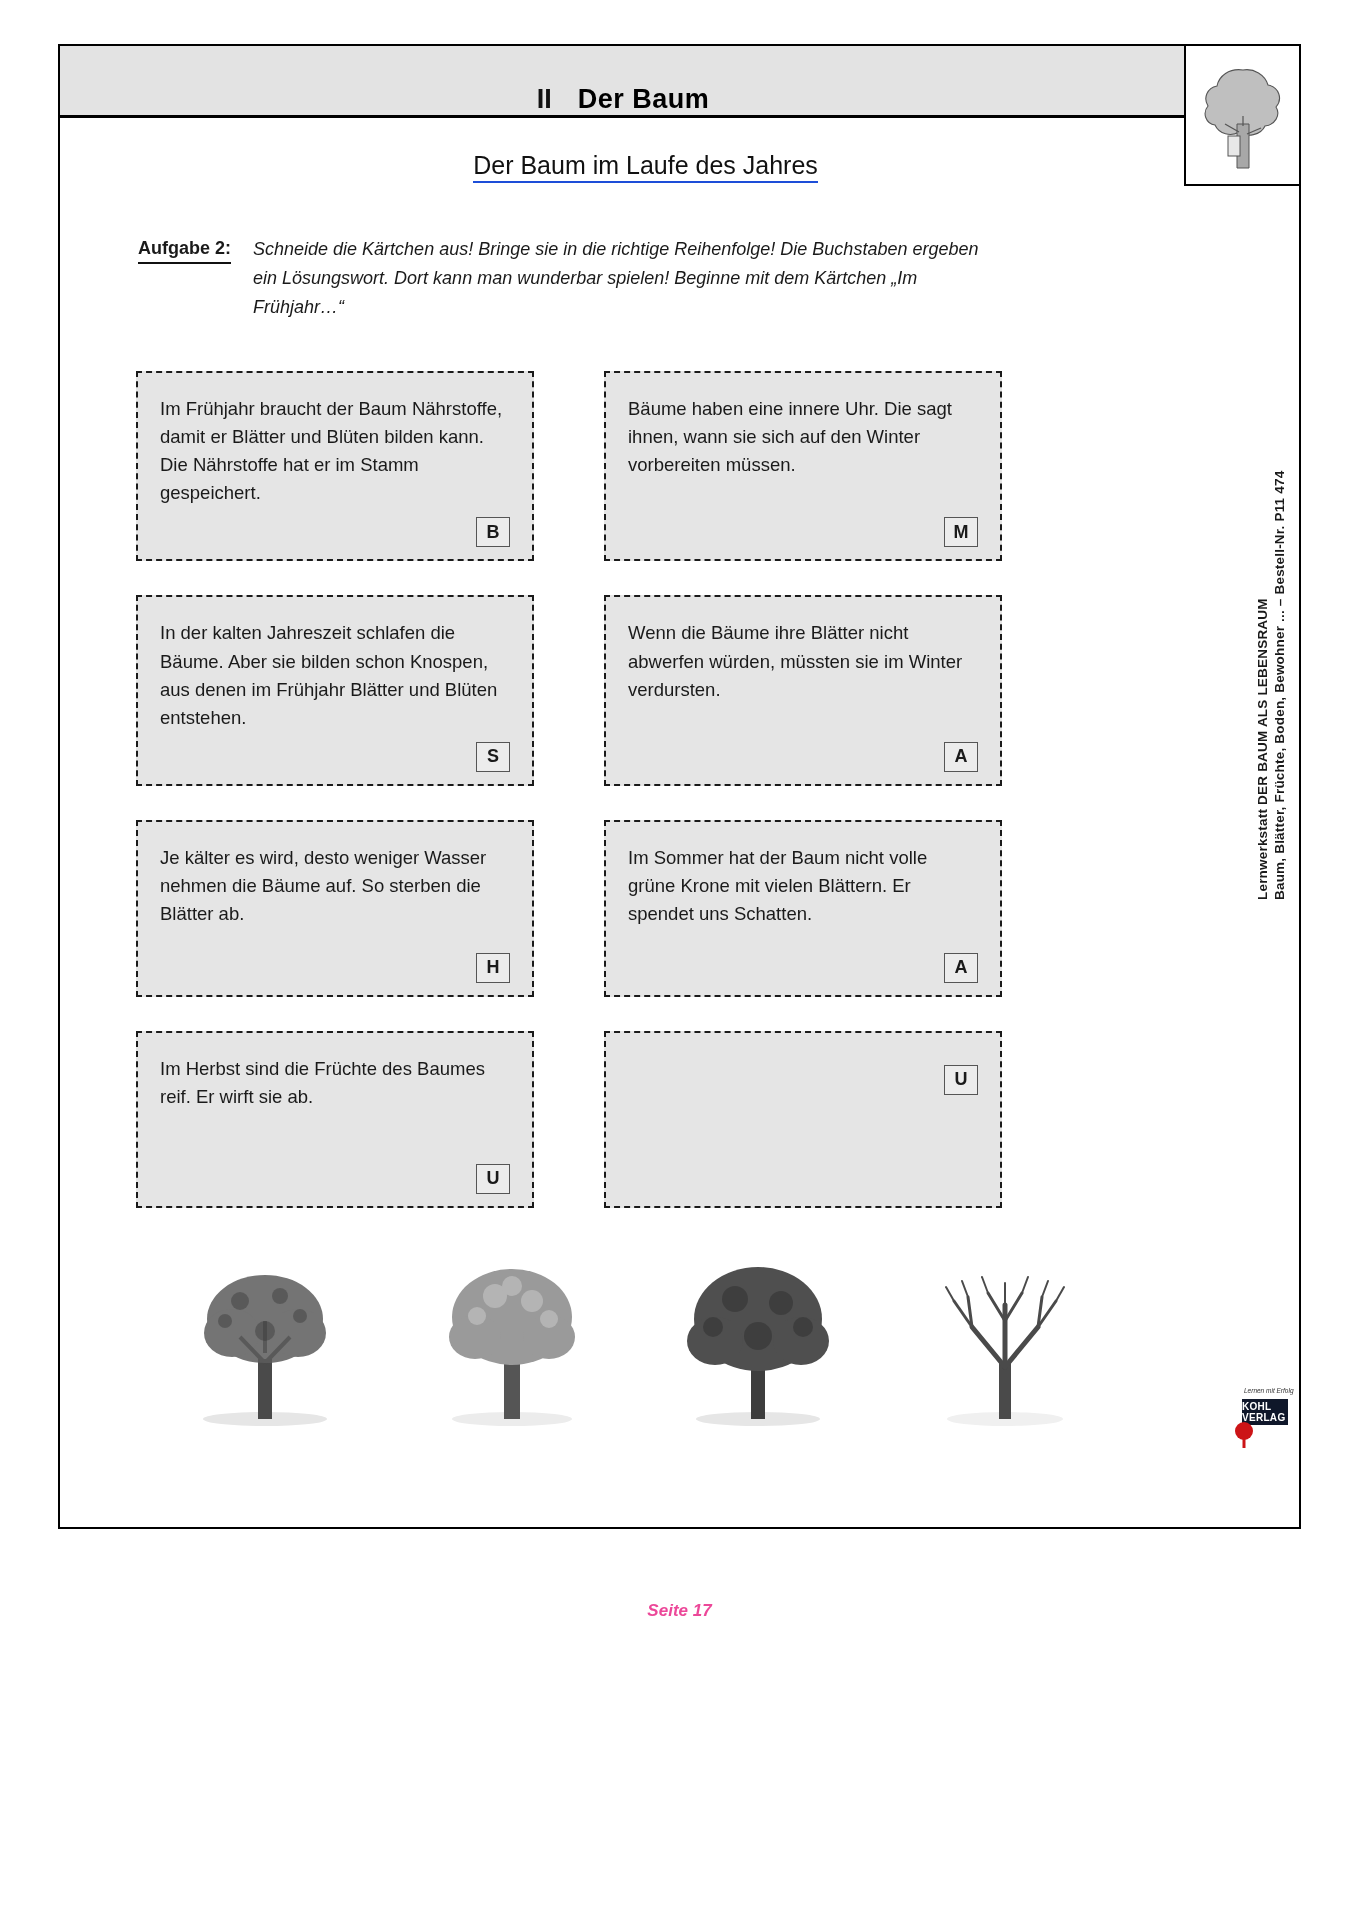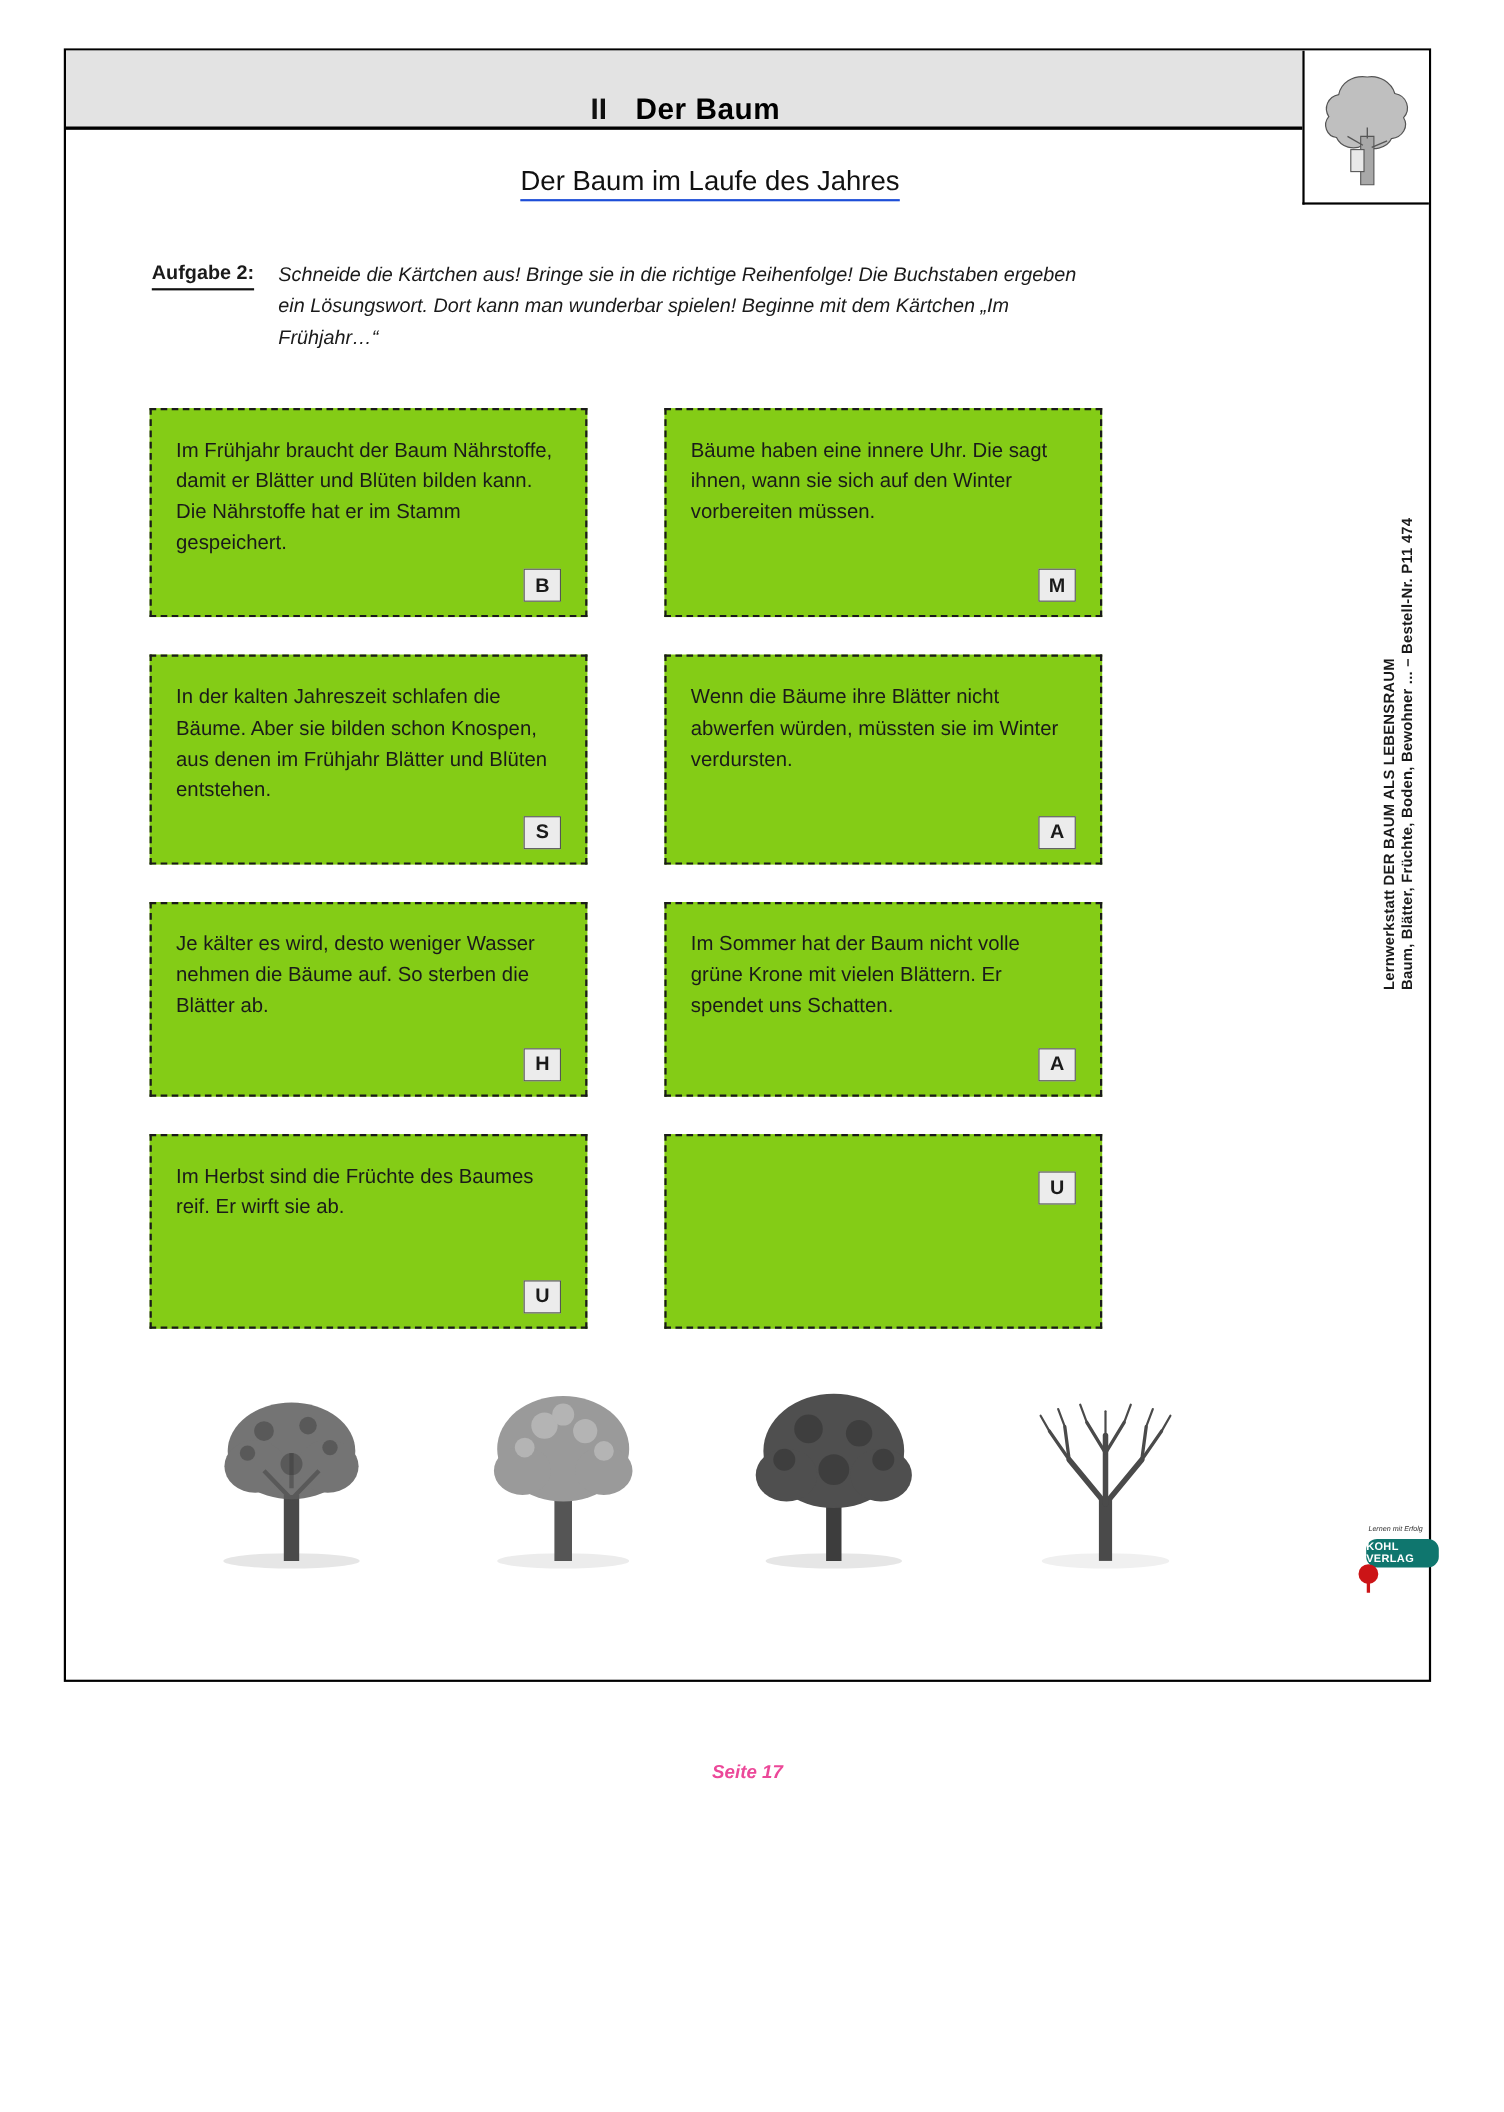--- a/index.html
+++ b/index.html
@@ -125,21 +125,21 @@
     row-gap: 34px;
   }
   .card {
     border: 2px dashed #1a1a1a;
     box-sizing: border-box;
     padding: 22px 22px 12px 22px;
     min-height: 177px;
     display: flex;
     flex-direction: column;
     justify-content: space-between;
-    background: #84cc16;
+    background: #e5e5e5;
   }
   .card-text {
     font-size: 18.5px;
     line-height: 1.52;
     color: #1a1a1a;
   }
   .card-badge-row {
     display: flex;
     justify-content: flex-end;
     margin-top: 10px;
@@ -204,27 +204,26 @@
     position: absolute;
     left: 1232px;
     top: 1395px;
     width: 78px;
     height: 62px;
   }
   .pub-logo-band {
     position: absolute;
     left: 10px;
     top: 4px;
-    width: 66px;
+    width: 46px;
     height: 26px;
-    background: #0f766e;
+    background: #0f172a;
     display: flex;
     align-items: center;
     justify-content: center;
-    border-radius: 10px;
   }
   .pub-logo-band span {
     color: #fff;
     font-size: 10px;
     font-weight: bold;
     letter-spacing: 0.3px;
   }
   .pub-tagline {
     position: absolute;
     left: 12px;

